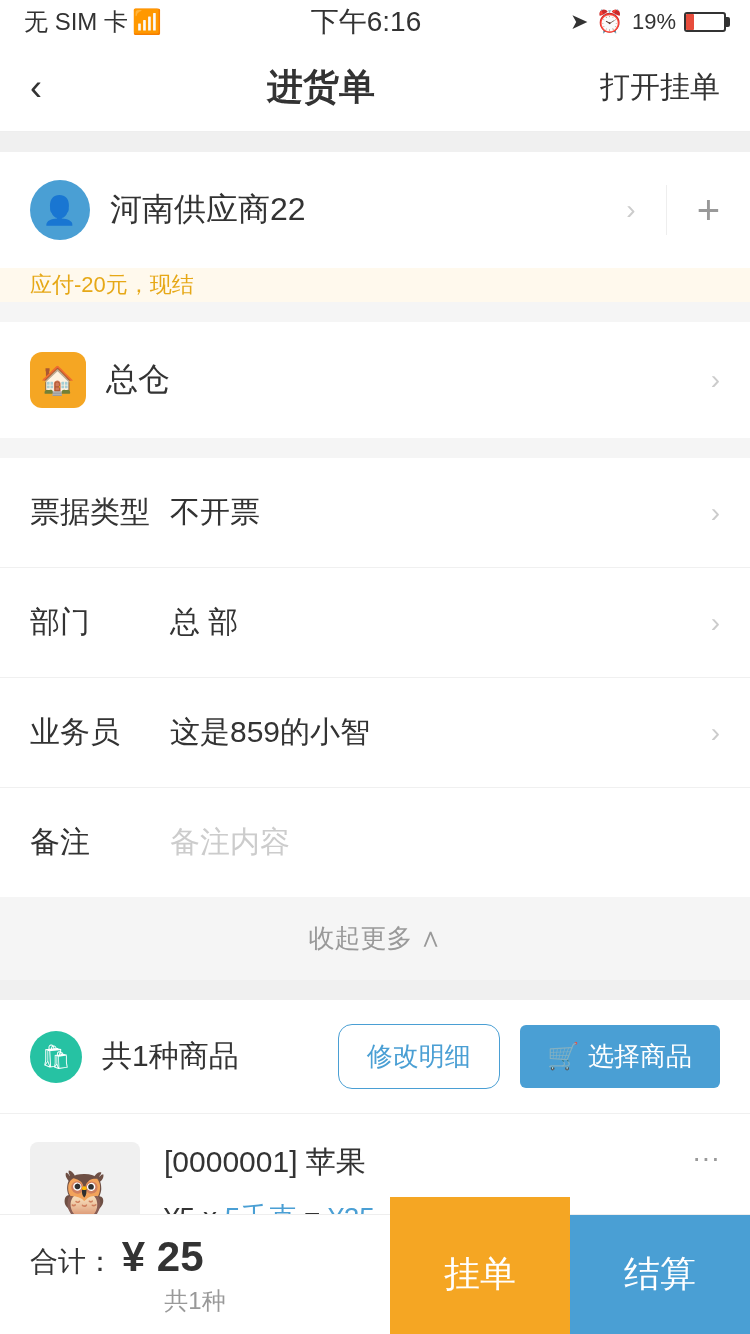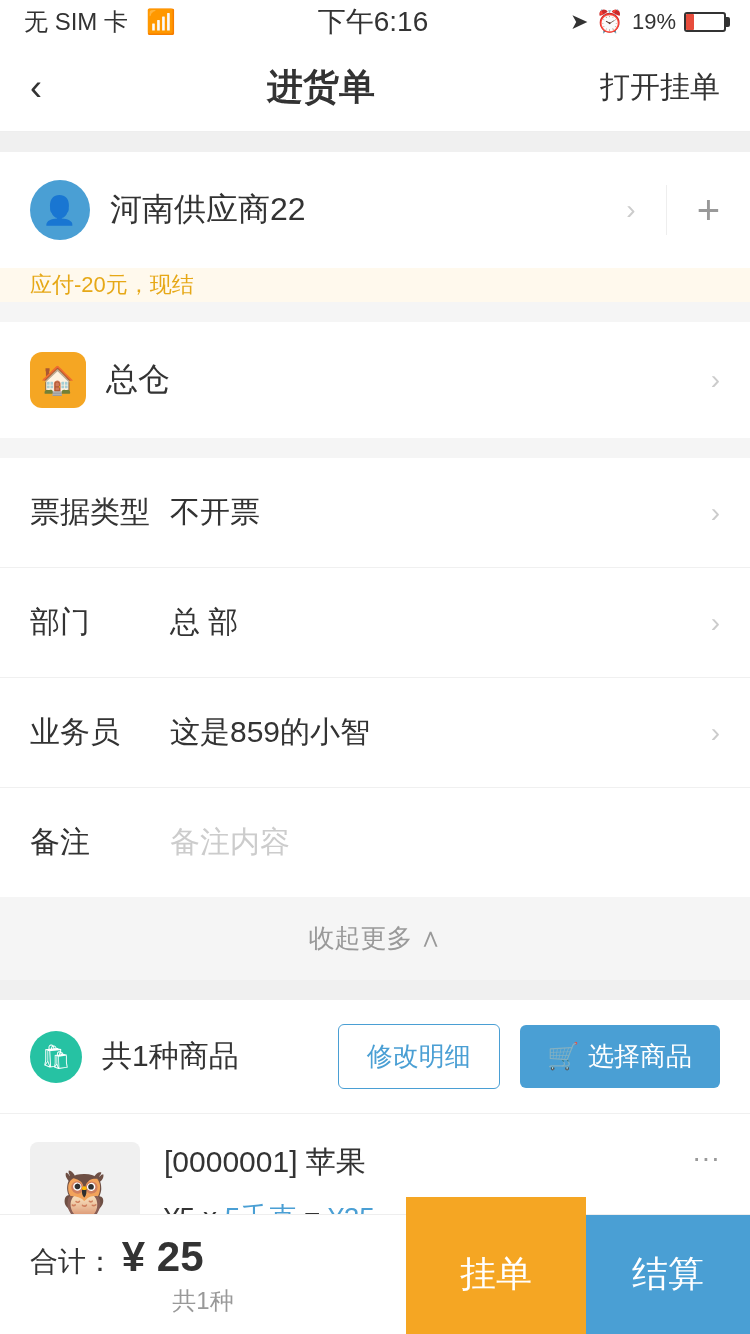--- a/index.html
+++ b/index.html
@@ -22,21 +22,21 @@
       display: flex;
       align-items: center;
       justify-content: space-between;
       padding: 0 24px;
       font-size: 24px;
       color: #333;
     }
     .status-left {
       display: flex;
       align-items: center;
-      gap: 18px;
+      gap: 4px;
     }
     .status-center {
       font-size: 28px;
       font-weight: 500;
     }
     .status-right {
       display: flex;
       align-items: center;
       gap: 8px;
       font-size: 22px;
@@ -262,21 +262,21 @@
     .products-count {
       flex: 1;
       font-size: 30px;
       color: #333;
     }
     .btn-outline {
       border: 1px solid #4a9fd4;
       color: #4a9fd4;
       background: #fff;
       padding: 14px 28px;
-      border-radius: 6px;
+      border-radius: 14px;
       font-size: 26px;
       cursor: pointer;
     }
     .btn-primary {
       background: #4a9fd4;
       color: #fff;
       border: none;
       padding: 14px 28px;
       border-radius: 6px;
       font-size: 26px;
@@ -368,21 +368,21 @@
       background: #f5a623;
       color: #fff;
       font-size: 36px;
       border: none;
       cursor: pointer;
       display: flex;
       align-items: center;
       justify-content: center;
     }
     .btn-settle {
-      width: 164px;
+      width: 180px;
       height: 120px;
       background: #4a9fd4;
       color: #fff;
       font-size: 36px;
       border: none;
       cursor: pointer;
       display: flex;
       align-items: center;
       justify-content: center;
     }

